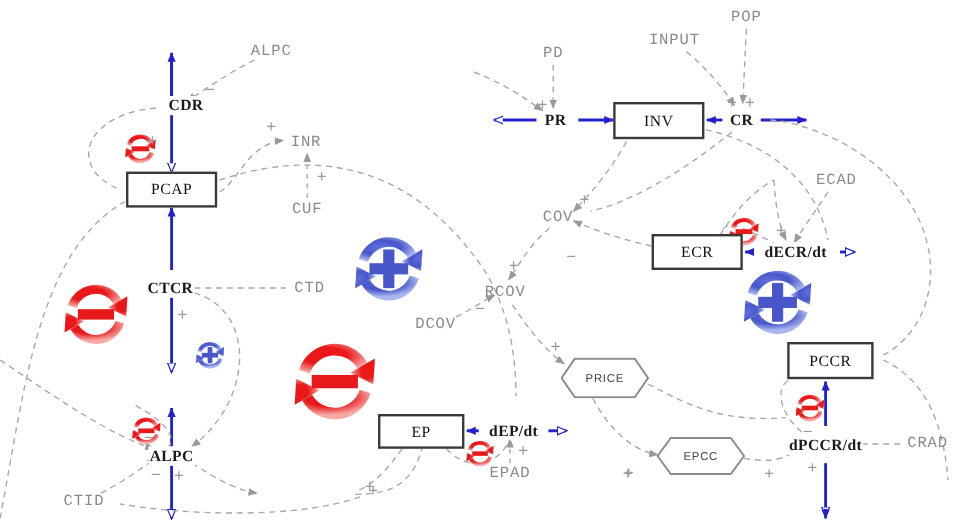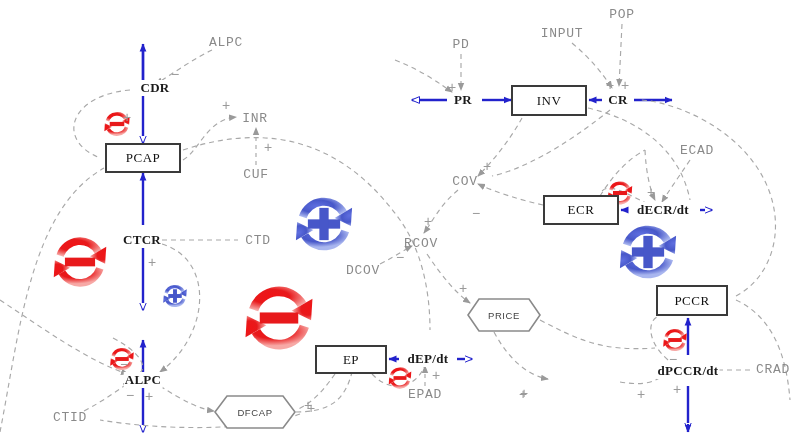--- a/index.html
+++ b/index.html
@@ -274,25 +274,25 @@
   <div class="stock" style="left:656px;top:285px;width:72px;height:31px;">
     <span>PCCR</span>
   </div>
 
   <div class="hex" style="left:467px;top:298px;width:74px;height:34px;">
     <svg width="74" height="34" viewBox="0 0 74 34">
       <polygon points="12,1 62,1 73,17 62,33 12,33 1,17" fill="#fff" stroke="#8a8a8a" stroke-width="1.6"></polygon>
     </svg>
     <span class="hexlabel">PRICE</span>
   </div>
-  <div class="hex" style="left:214px;top:395px;width:82px;height:34px;">
-    <svg width="82" height="34" viewBox="0 0 82 34">
-      <polygon points="13,1 69,1 81,17 69,33 13,33 1,17" fill="#fff" stroke="#8a8a8a" stroke-width="1.6"></polygon>
+  <div class="hex" style="left:547px;top:364px;width:74px;height:32px;">
+    <svg width="74" height="32" viewBox="0 0 74 32">
+      <polygon points="12,1 62,1 73,16 62,31 12,31 1,16" fill="#fff" stroke="#8a8a8a" stroke-width="1.6"></polygon>
     </svg>
-    <span class="hexlabel">DFCAP</span>
+    <span class="hexlabel">EPCC</span>
   </div>
 
   <div class="flowlbl" style="left:143px;top:88px;margin-left:12px;"><span>CDR</span></div>
   <div class="flowlbl" style="left:142px;top:240px;text-align:right;"><span>CTCR</span></div>
   <div class="flowlbl" style="left:143px;top:380px;"><span>ALPC</span></div>
   <div class="flowlbl" style="left:463px;top:100px;"><span>PR</span></div>
   <div class="flowlbl" style="left:618px;top:100px;"><span>CR</span></div>
   <div class="flowlbl" style="left:663px;top:210px;"><span>dECR/dt</span></div>
   <div class="flowlbl" style="left:428px;top:359px;"><span>dEP/dt</span></div>
   <div class="flowlbl" style="left:688px;top:371px;"><span>dPCCR/dt</span></div>

